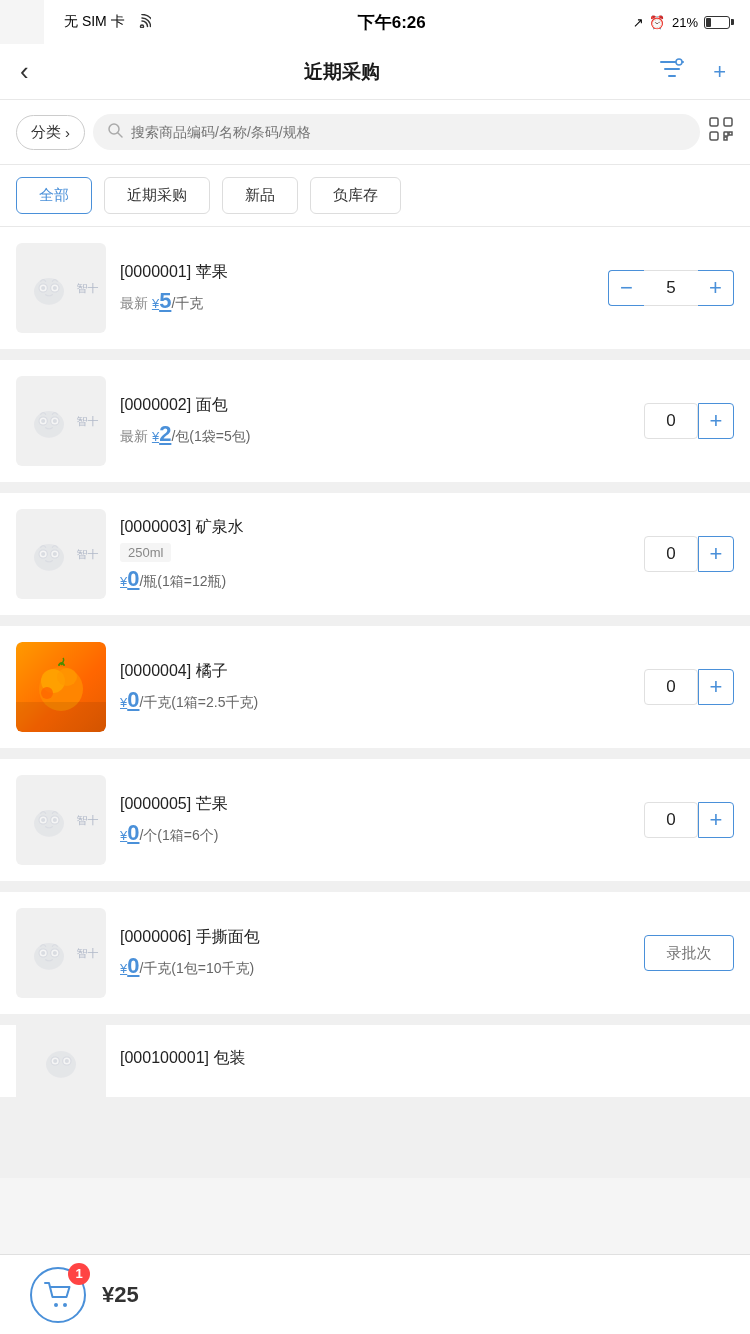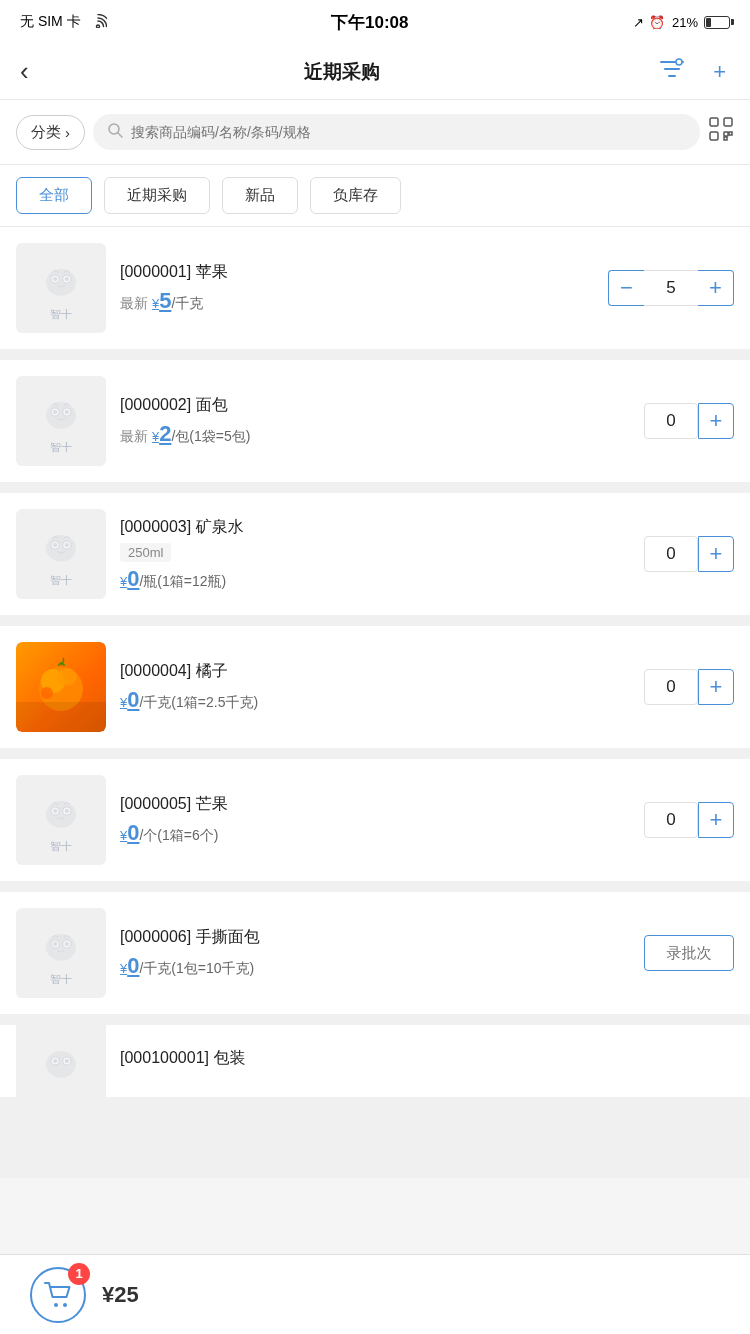--- a/index.html
+++ b/index.html
@@ -15,20 +15,21 @@
     
     .status-bar {
       height: 44px;
       background: #fff;
       display: flex;
       align-items: center;
       justify-content: space-between;
       padding: 0 20px;
       font-size: 15px;
       font-weight: 500;
+      margin-left: 44px;
     }
     .status-left { display: flex; align-items: center; gap: 8px; font-size: 14px; }
     .status-center { font-size: 17px; font-weight: 600; }
     .status-right { display: flex; align-items: center; gap: 6px; font-size: 13px; }
     .battery-bar {
       width: 26px; height: 13px; border: 1.5px solid #333; border-radius: 3px; position: relative; display: inline-flex; align-items: center; padding: 1px;
     }
     .battery-bar::after { content: ''; position: absolute; right: -5px; top: 50%; transform: translateY(-50%); width: 3px; height: 6px; background: #333; border-radius: 0 1px 1px 0; }
     .battery-fill { height: 100%; width: 21%; background: #333; border-radius: 1px; }
 
@@ -102,21 +103,21 @@
       gap: 14px;
     }
 
     .product-image {
       width: 90px; height: 90px; flex-shrink: 0;
       background: #f0f0f0; border-radius: 6px;
       display: flex; align-items: center; justify-content: center;
       overflow: hidden;
     }
     .placeholder-logo {
-      display: flex; flex-direction: column; align-items: center; justify-content: center;
+      display: flex; align-items: center; justify-content: center;
       color: #b0b8c8; font-size: 11px; gap: 3px;
     }
 
     .product-info { flex: 1; }
     .product-name { font-size: 16px; color: #222; margin-bottom: 5px; font-weight: 500; }
     .product-spec { font-size: 13px; color: #888; background: #f5f5f5; display: inline-block; padding: 2px 8px; border-radius: 3px; margin-bottom: 4px; }
     .product-price { font-size: 14px; color: #666; }
     .product-price .currency { color: #4a90d9; font-size: 13px; }
     .product-price .price-num { color: #4a90d9; font-size: 22px; font-weight: 700; text-decoration: underline; }
     .product-price .price-unit { color: #666; font-size: 14px; }
@@ -184,21 +185,21 @@
   <div class="status-left">
     <span>无 SIM 卡</span>
     <span>
       <svg width="18" height="14" viewBox="0 0 18 14">
           <path d="M9 11a1.5 1.5 0 110 3 1.5 1.5 0 010-3zm0-4a5.5 5.5 0 015.5 5.5" stroke="#333" fill="none" stroke-width="1.5" stroke-linecap="round"></path>
           <path d="M9 4a8.5 8.5 0 018.5 8.5" stroke="#333" fill="none" stroke-width="1.5" stroke-linecap="round"></path>
           <path d="M9 0.5a12 12 0 0112 12" stroke="#333" fill="none" stroke-width="1.5" stroke-linecap="round"></path>
         </svg>
     </span>
   </div>
-  <div class="status-center">下午10:08</div>
+  <div class="status-center">下午6:26</div>
   <div class="status-right">
     <span>↗</span>
     <span>⏰</span>
     <span>21%</span>
     <div class="battery-bar">
       <div class="battery-fill"></div>
     </div>
   </div>
 </div>
 

